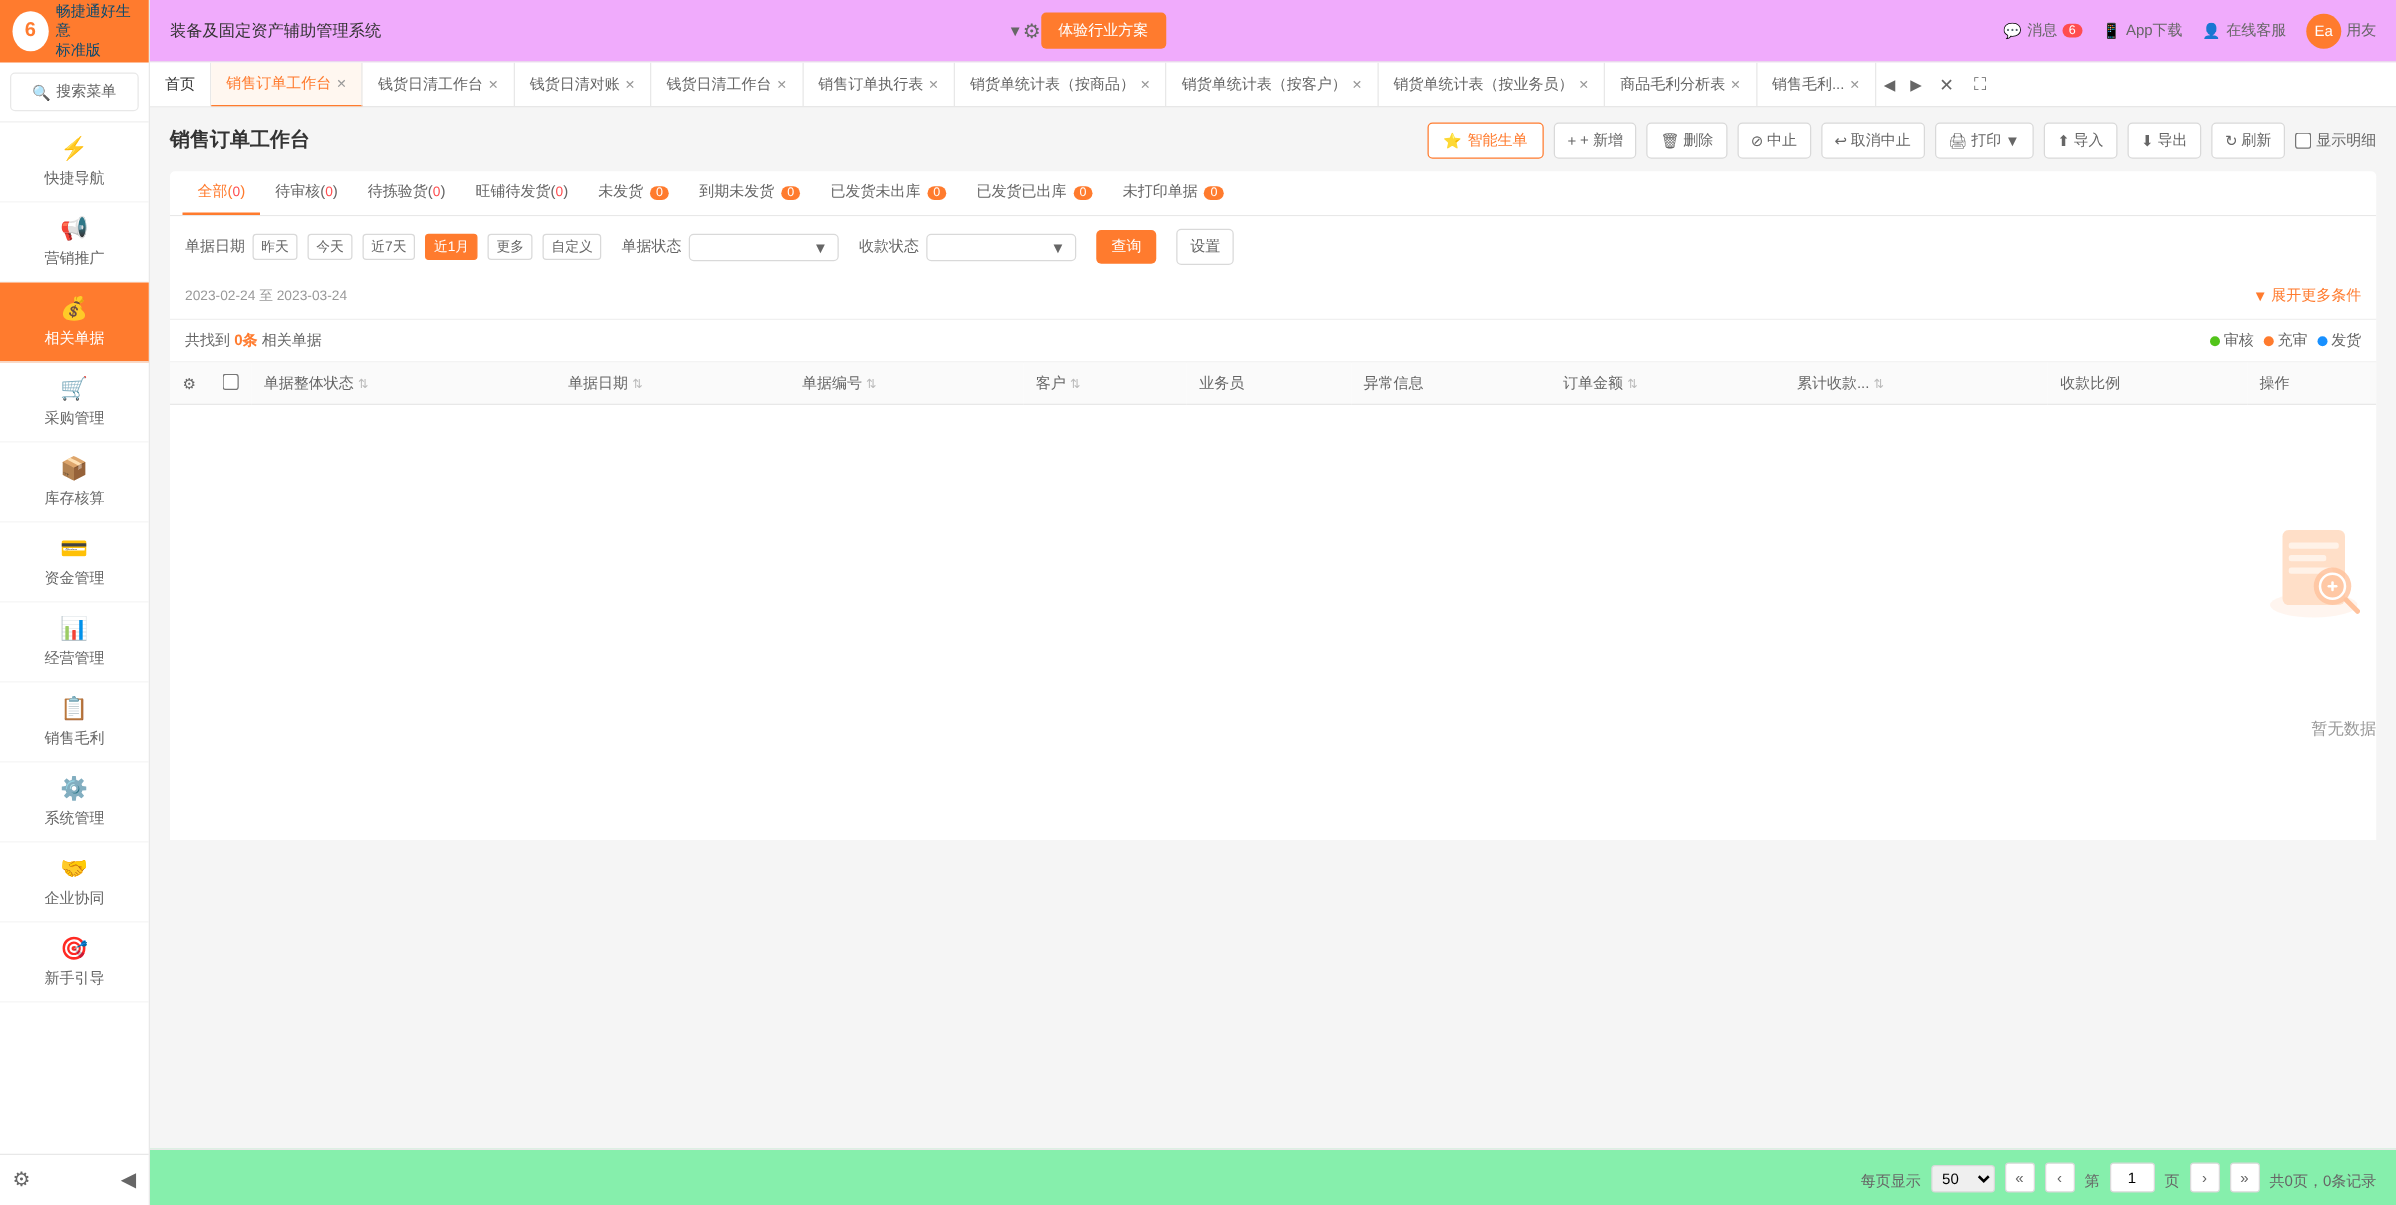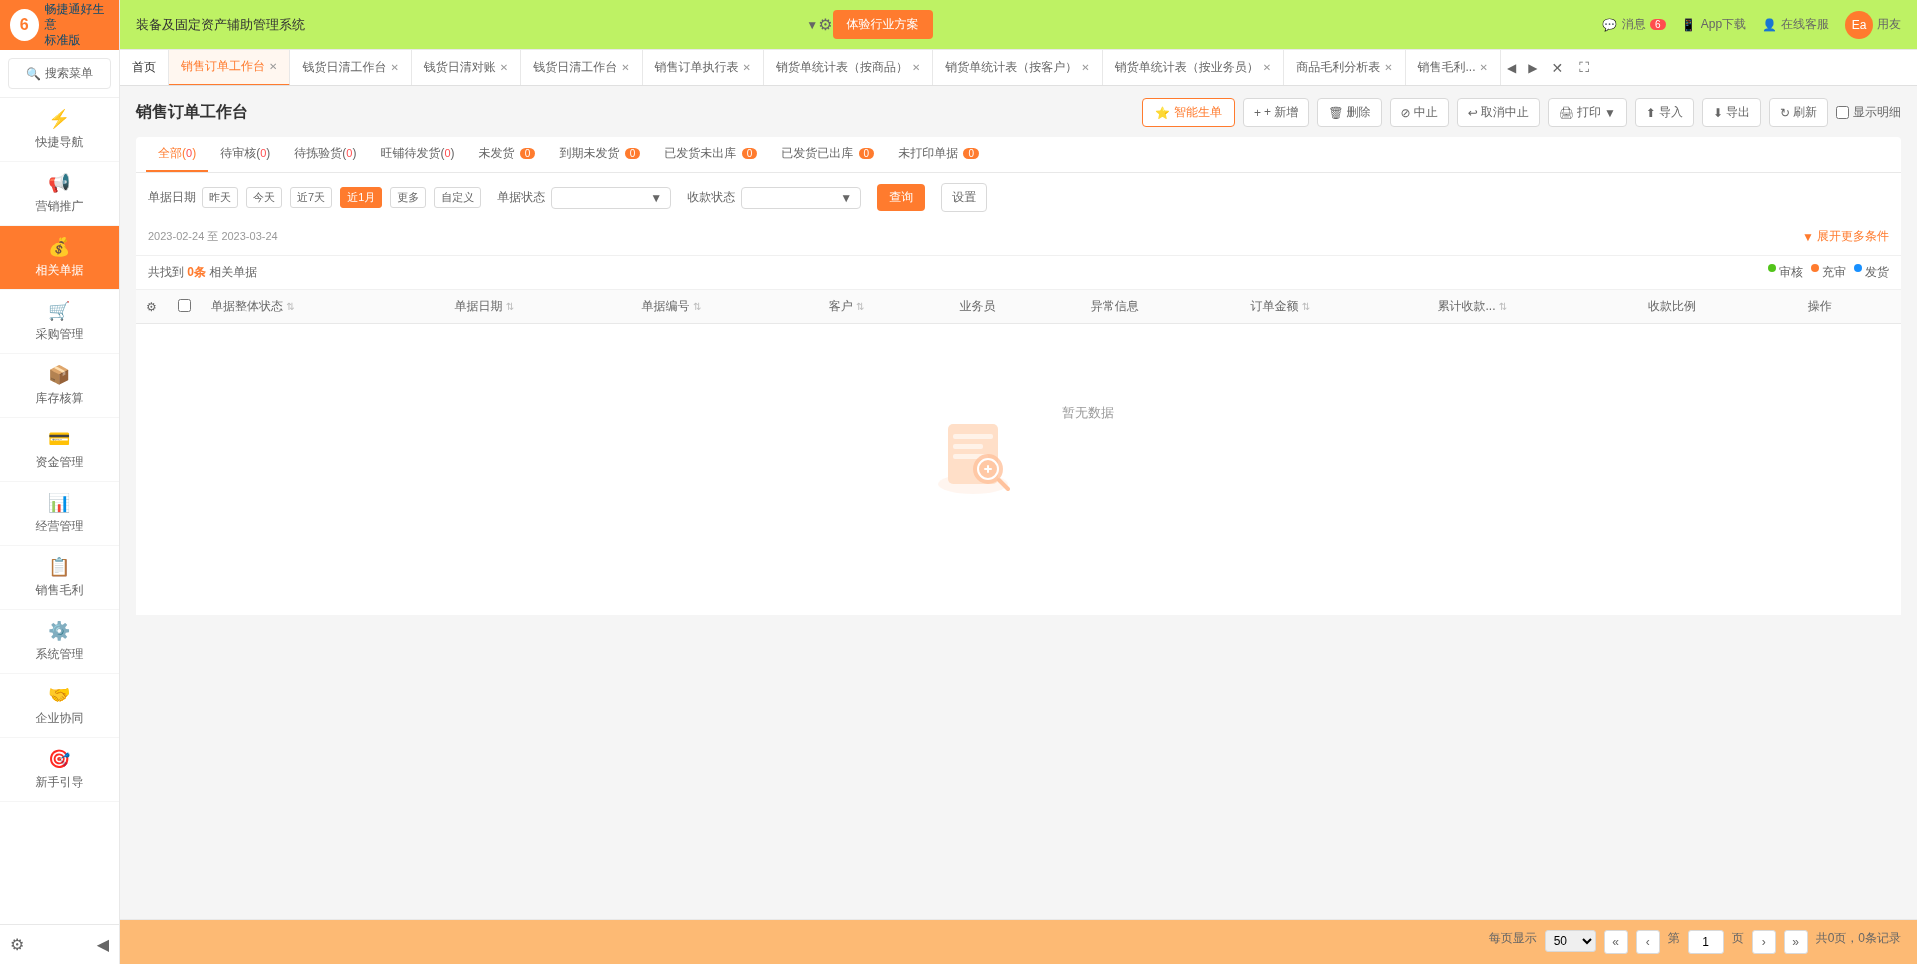--- a/index.html
+++ b/index.html
@@ -15,21 +15,21 @@
     .sidebar-item { display: flex; flex-direction: column; align-items: center; padding: 10px 0; cursor: pointer; color: #666; font-size: 12px; gap: 4px; border-bottom: 1px solid #f5f5f5; }
     .sidebar-item.active { background: #ff7b2e; color: #fff; }
     .sidebar-item .icon { font-size: 18px; }
     .sidebar-bottom { margin-top: auto; padding: 10px; display: flex; justify-content: space-between; border-top: 1px solid #e8e8e8; }
     .sidebar-bottom-btn { background: none; border: none; cursor: pointer; color: #666; font-size: 16px; }
 
     
     .main { flex: 1; display: flex; flex-direction: column; overflow: hidden; }
 
     
-    .topbar { height: 50px; background: #bef264; border-bottom: 1px solid #e8e8e8; display: flex; align-items: center; padding: 0 16px; gap: 0; }
+    .topbar { height: 50px; background: #f0abfc; border-bottom: 1px solid #e8e8e8; display: flex; align-items: center; padding: 0 16px; gap: 0; }
     .topbar-title { font-size: 13px; color: #333; flex: 1; }
     .topbar-dropdown { display: flex; align-items: center; gap: 4px; color: #666; cursor: pointer; font-size: 12px; }
     .topbar-settings { color: #666; cursor: pointer; font-size: 16px; }
     .btn-orange { background: #ff7b2e; color: #fff; border: none; padding: 6px 14px; border-radius: 4px; cursor: pointer; font-size: 12px; }
     .topbar-right { display: flex; align-items: center; gap: 16px; }
     .topbar-right-item { display: flex; align-items: center; gap: 4px; color: #666; cursor: pointer; font-size: 12px; }
     .badge { background: #ff4d4f; color: #fff; border-radius: 10px; padding: 0 5px; font-size: 10px; min-width: 16px; text-align: center; }
     .user-avatar { width: 28px; height: 28px; border-radius: 50%; background: #ff7b2e; display: flex; align-items: center; justify-content: center; color: #fff; font-size: 12px; }
 
     
@@ -67,37 +67,37 @@
     .date-btn.active { background: #ff7b2e; color: #fff; border-color: #ff7b2e; }
     .date-range { font-size: 11px; color: #999; }
     .select-box { border: 1px solid #d9d9d9; border-radius: 4px; padding: 3px 8px; font-size: 12px; color: #666; background: #fff; cursor: pointer; display: flex; align-items: center; gap: 4px; min-width: 120px; justify-content: space-between; }
     .expand-btn { margin-left: auto; color: #ff7b2e; cursor: pointer; font-size: 12px; display: flex; align-items: center; gap: 3px; }
 
     
     .table-area { background: #fff; flex: 1; }
     .table-info { padding: 8px 12px; display: flex; align-items: center; justify-content: space-between; border-bottom: 1px solid #f0f0f0; }
     .table-info-text { font-size: 12px; color: #666; }
     .table-actions { display: flex; gap: 8px; }
-    .table-action-btn { display: flex; align-items: flex-start; gap: 3px; font-size: 12px; cursor: pointer; color: #666; }
+    .table-action-btn { display: flex; align-items: center; gap: 3px; font-size: 12px; cursor: pointer; color: #666; }
     .dot { width: 8px; height: 8px; border-radius: 50%; display: inline-block; }
     .dot-green { background: #52c41a; }
     .dot-orange { background: #ff7b2e; }
     .dot-blue { background: #1890ff; }
 
     table { width: 100%; border-collapse: collapse; }
     thead tr { background: #fafafa; }
     th { padding: 8px 10px; text-align: left; font-size: 12px; color: #666; font-weight: normal; border-bottom: 1px solid #e8e8e8; white-space: nowrap; }
     .sort-icon { color: #bbb; font-size: 10px; cursor: pointer; }
 
     
-    .empty-state { display: flex; align-items: flex-start; justify-content: center; padding: 80px 0; gap: 39px; }
+    .empty-state { display: flex; flex-direction: column; align-items: flex-end; justify-content: center; padding: 80px 0; gap: 39px; }
     .empty-text { color: #999; font-size: 13px; }
 
     
-    .pagination { padding: 10px 16px; display: flex; align-items: flex-start; justify-content: flex-end; gap: 8px; background: #fdba74; border-top: 1px solid #e8e8e8; font-size: 12px; color: #666; }
+    .pagination { padding: 10px 16px; display: flex; align-items: flex-end; justify-content: flex-end; gap: 8px; background: #86efac; border-top: 1px solid #e8e8e8; font-size: 12px; color: #666; }
     .page-size-select { border: 1px solid #d9d9d9; border-radius: 3px; padding: 2px 4px; font-size: 12px; }
     .page-btn { width: 24px; height: 24px; border: 1px solid #d9d9d9; background: #fff; border-radius: 3px; cursor: pointer; display: flex; align-items: center; justify-content: center; font-size: 12px; color: #666; }
     .page-input { width: 36px; height: 24px; border: 1px solid #d9d9d9; border-radius: 3px; text-align: center; font-size: 12px; }
 
     
     .scroll-area { overflow-x: auto; }
     .scroll-area::-webkit-scrollbar { height: 6px; }
     .scroll-area::-webkit-scrollbar-track { background: #f5f5f5; }
     .scroll-area::-webkit-scrollbar-thumb { background: #ccc; border-radius: 3px; }
   </style>

